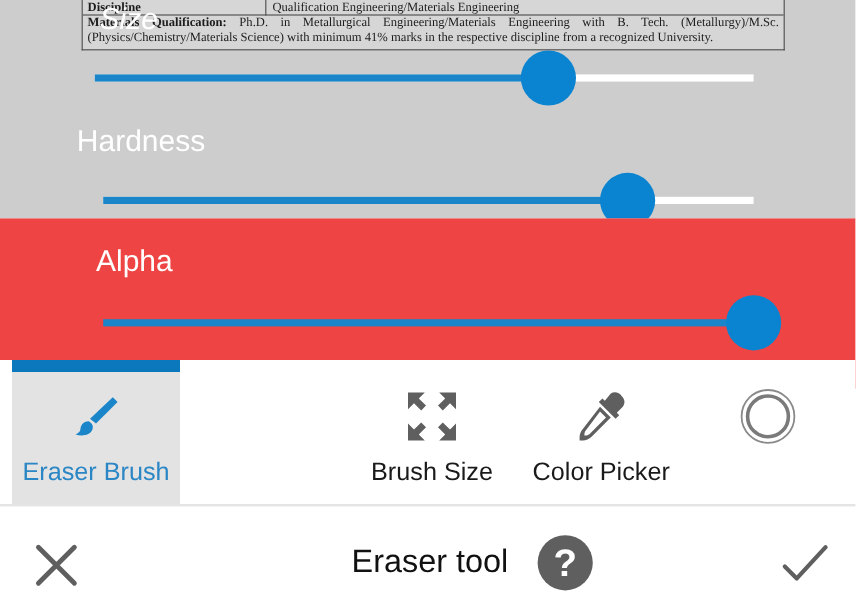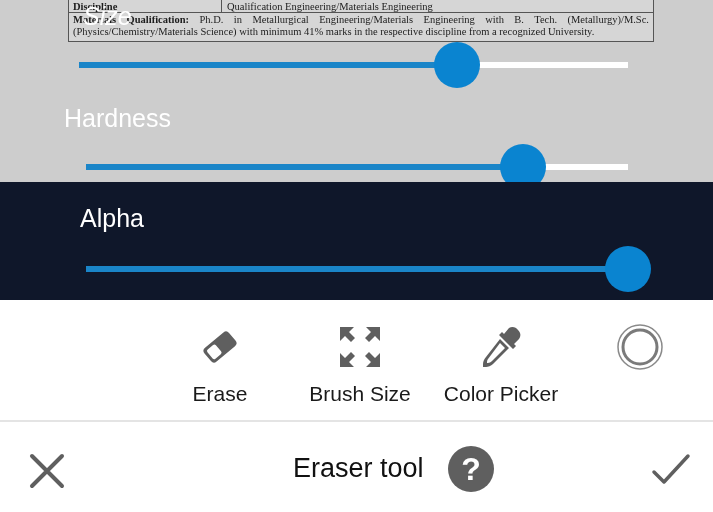--- a/index.html
+++ b/index.html
@@ -32,21 +32,21 @@
       position: absolute; left: 158px; top: 1px;
     }
     .doc-row2 {
       position: absolute; left: 4px; top: 14px; right: 4px;
       text-align: justify;
     }
     .doc-row2 b { font-weight: bold; }
 
     .panel-lower {
       position: absolute; left: 0; top: 182px; width: 713px; height: 142px;
-      background: #0f172a;
+      background: #ef4444;
     }
 
     .slider-label {
       position: absolute; color: #ffffff; font-size: 25px;
       font-family: "Liberation Sans", "DejaVu Sans", sans-serif;
     }
 
     .slider {
       position: absolute; height: 30px;
     }
@@ -135,32 +135,31 @@
 
 <div class="panel-lower">
   <span class="slider-label" style="left:80px; top:22px;">Alpha</span>
   <div class="slider" style="left:86px; width:542px; top:72px;">
     <div class="track-fill" style="width:542px;"></div>
     <div class="thumb" style="left:542px;"></div>
   </div>
 </div>
 
 <div class="toolbar">
-
-  <div class="tool" style="left:150px; width:140px;">
+  <div class="tool active" style="left:10px; width:140px;">
+    <div class="active-bar"></div>
     <div class="icon-wrap">
       <svg width="44" height="44" viewBox="0 0 44 44">
-        <g transform="rotate(-40 22 22)">
-          <rect x="6" y="13" width="32" height="18" rx="4" fill="#5f5f5f"></rect>
-          <rect x="9" y="16" width="11" height="12" rx="2" fill="#ffffff"></rect>
-        </g>
-      </svg>
-    </div>
-    <span class="tool-label">Erase</span>
-  </div>
+        <path d="M36 6 L40 10 L22 28 L17 24 Z" fill="#1a85c8"></path>
+        <path d="M16 26 C11 26 9 30 9 33 C9 35 7 36 5 37 C10 39 17 38 19 33 C20 30 19 28 16 26 Z" fill="#1a85c8"></path>
+      </svg>
+    </div>
+    <span class="tool-label">Eraser Brush</span>
+  </div>
+
 
   <div class="tool" style="left:430px; width:142px;">
     <div class="icon-wrap">
       <svg width="44" height="44" viewBox="0 0 44 44">
         <path d="M30 3 C33 1 37 2 39 5 C42 8 42 11 40 14 L35 19 L37 21 L34 24 L20 10 L23 7 L25 9 Z" fill="#5f5f5f"></path>
         <path d="M21 14 L30 23 L14 39 C12 41 9 42 7 42 L4 42 L4 39 C4 37 5 34 7 32 Z M9 34 C8 35 8 37 8 38 L9 38 C10 38 12 37 13 36 L26 23 L21 18 Z" fill="#5f5f5f" fill-rule="evenodd"></path>
       </svg>
     </div>
     <span class="tool-label">Color Picker</span>
   </div>

